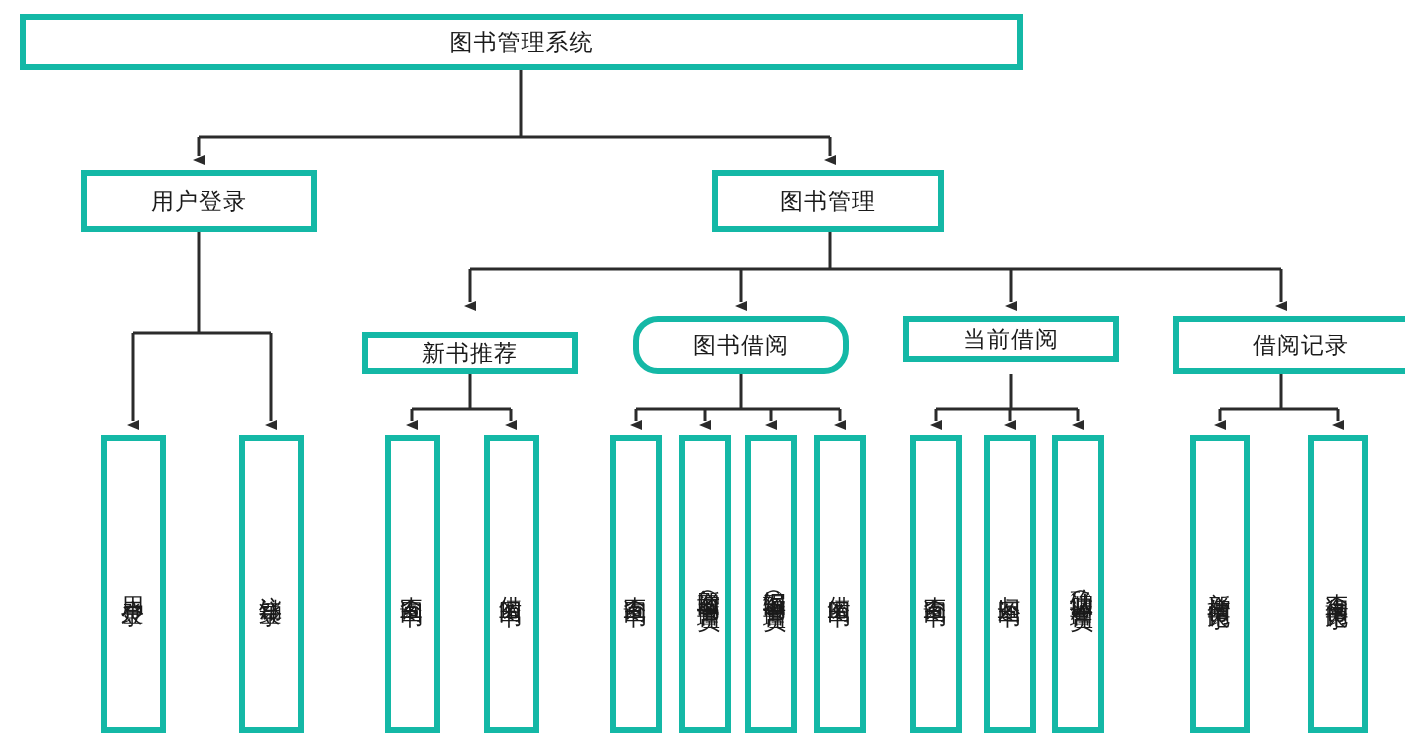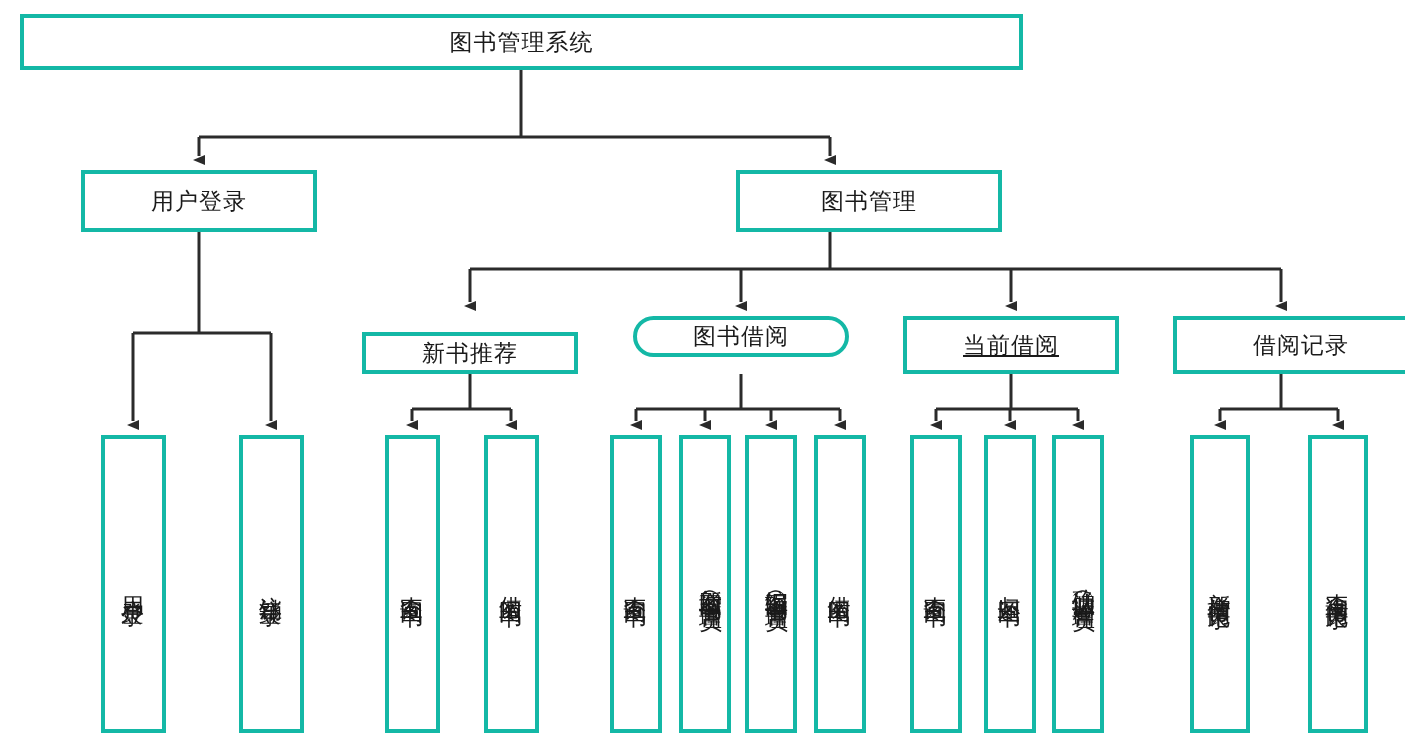--- a/index.html
+++ b/index.html
@@ -23,21 +23,21 @@
   svg.edges {
     position: absolute;
     left: 0;
     top: 0;
     width: 1405px;
     height: 747px;
   }
   .node {
     position: absolute;
     box-sizing: border-box;
-    border: 4px solid #14b8a6;
+    border: 6px solid #14b8a6;
     background: #ffffff;
     display: flex;
     align-items: center;
     justify-content: center;
     color: #1a1a1a;
   }
   .node.horiz {
     font-size: 23px;
     letter-spacing: 1px;
   }
@@ -124,30 +124,30 @@
     </g>
   </svg>
 
   <div id="nodes-layer">
       <div class="node horiz" style="left: 20px; top: 14px; width: 1003px; height: 56px;">
         <span class="node-label">图书管理系统</span>
       </div>
       <div class="node horiz" style="left: 81px; top: 170px; width: 236px; height: 62px;">
         <span class="node-label">用户登录</span>
       </div>
-      <div class="node horiz" style="left: 712px; top: 170px; width: 266px; height: 62px; margin-left: 24px;">
+      <div class="node horiz" style="left: 712px; top: 170px; width: 232px; height: 62px;">
         <span class="node-label">图书管理</span>
       </div>
       <div class="node horiz" style="left: 362px; top: 332px; width: 216px; height: 42px;">
         <span class="node-label">新书推荐</span>
       </div>
-      <div class="node horiz" style="left: 633px; top: 316px; width: 216px; height: 41px; border-radius: 25px;">
+      <div class="node horiz" style="left: 633px; top: 316px; width: 216px; height: 58px; border-radius: 25px;">
         <span class="node-label">图书借阅</span>
       </div>
-      <div class="node horiz" style="left: 903px; top: 316px; width: 216px; height: 58px; text-decoration: underline;">
+      <div class="node horiz" style="left: 903px; top: 316px; width: 216px; height: 46px;">
         <span class="node-label">当前借阅</span>
       </div>
       <div class="node horiz" style="left: 1173px; top: 316px; width: 256px; height: 58px;">
         <span class="node-label">借阅记录</span>
       </div>
       <div class="node vert centered" style="left: 101px; top: 435px; width: 65px; height: 298px;">
         <span class="node-label">用户登录</span>
       </div>
       <div class="node vert centered" style="left: 239px; top: 435px; width: 65px; height: 298px;">
         <span class="node-label">注销登录</span>

